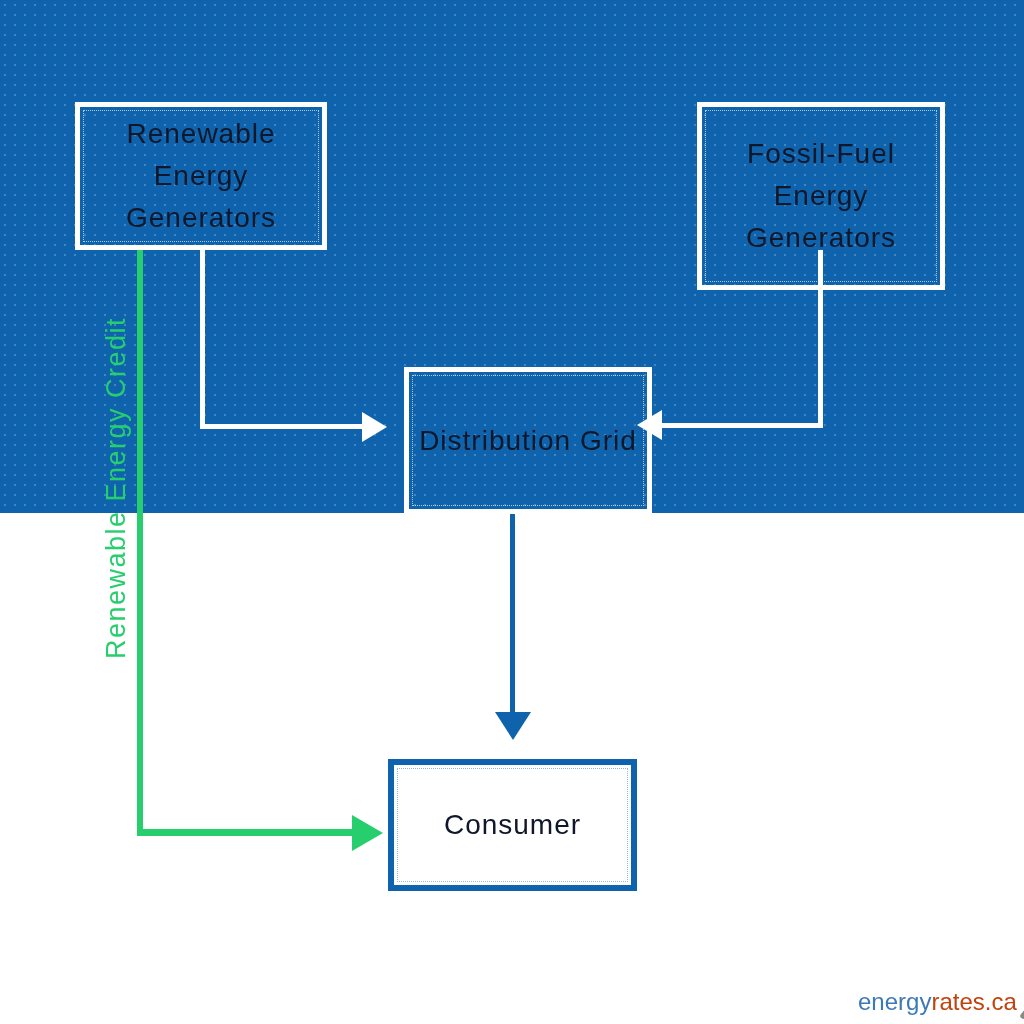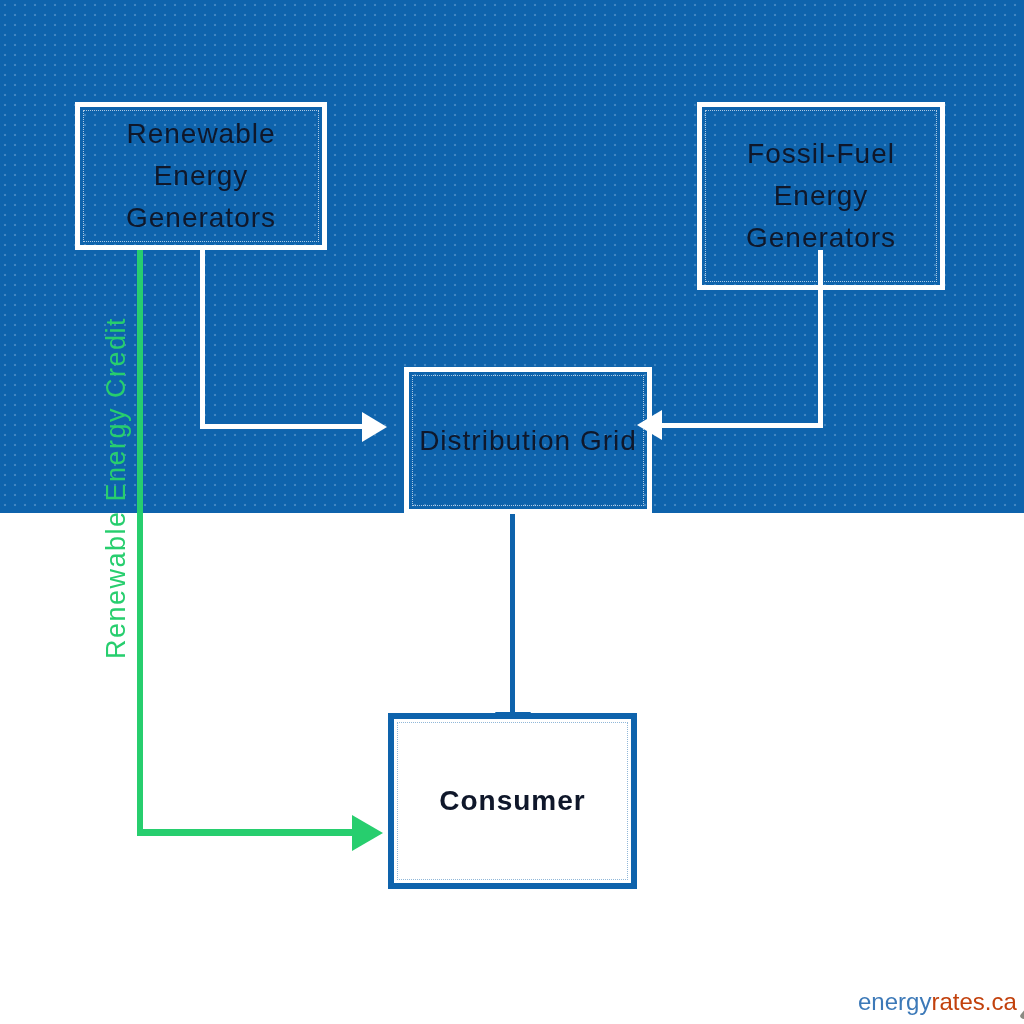--- a/index.html
+++ b/index.html
@@ -40,21 +40,21 @@
   .node-white-border { border: 5px solid #ffffff; }
   .node-consumer {
     border: 6px solid #0e63ac;
     background: #ffffff;
   }
   .node-consumer .pinstripe { border-color: rgba(14,99,172,0.45); }
 
   #node-renewable  { left: 75px;  top: 102px; width: 252px; height: 148px; }
   #node-fossil     { left: 697px; top: 102px; width: 248px; height: 188px; }
   #node-grid       { left: 388px; top: 367px; width: 248px; height: 147px; margin-left: 16px; }
-  #node-consumer   { left: 388px; top: 713px; width: 249px; height: 176px; font-weight: bold; }
+  #node-consumer   { left: 388px; top: 759px; width: 249px; height: 132px; }
 
   
   .line { position: absolute; }
   .white-line { background: #ffffff; }
   .blue-line  { background: #0e63ac; }
   .green-line { background: #27ce6e; }
 
   #edge-renewable-v { left: 200px; top: 250px; width: 5px;  height: 177px; }
   #edge-renewable-h { left: 200px; top: 424px; width: 163px; height: 5px;  }
   #edge-fossil-v    { left: 818px; top: 250px; width: 5px;  height: 176px; }

